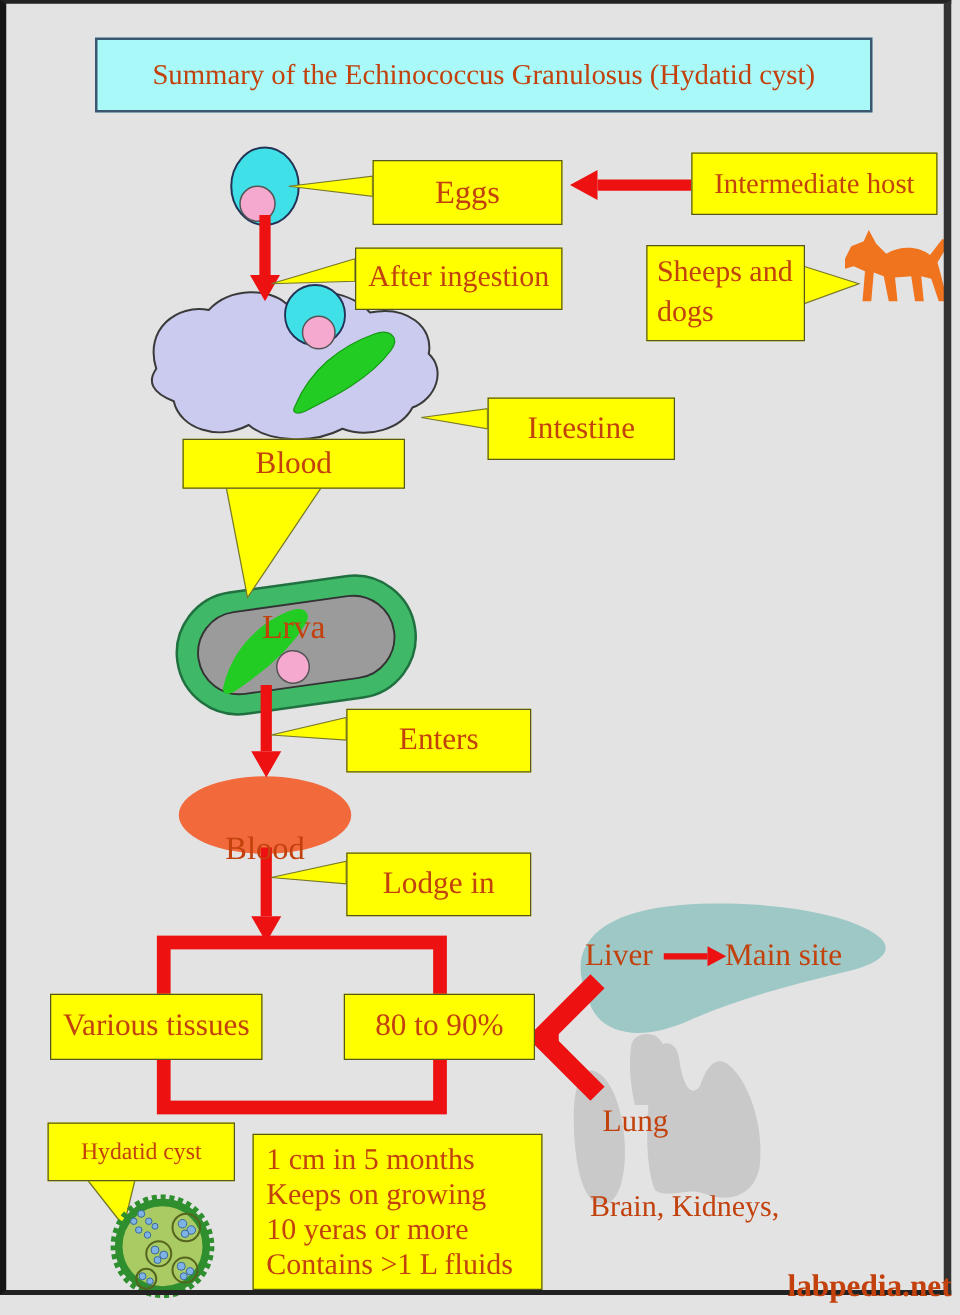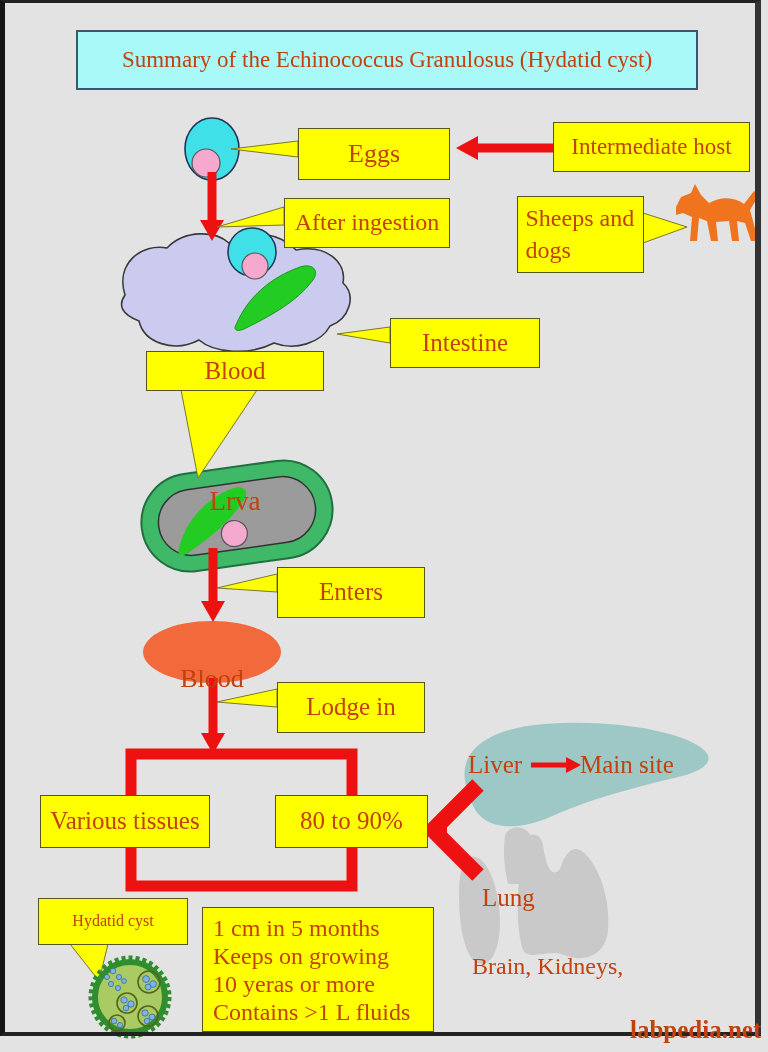--- a/index.html
+++ b/index.html
@@ -23,21 +23,21 @@
   .b-eggs{left:298px;top:128px;width:152px;height:52px;font-size:26px;}
   .b-ih{left:553px;top:122px;width:197px;height:50px;font-size:23px;}
   .b-ai{left:284px;top:198px;width:166px;height:50px;font-size:24px;}
   .b-sd{left:517px;top:196px;width:127px;height:77px;font-size:24px;line-height:1.3;}
   .b-int{left:390px;top:318px;width:150px;height:50px;font-size:25px;}
   .b-larva{left:146px;top:351px;width:178px;height:40px;font-size:25px;}
   .b-enters{left:277px;top:567px;width:148px;height:51px;font-size:25px;}
   .b-lodge{left:277px;top:682px;width:148px;height:51px;font-size:25px;}
   .b-vt{left:40px;top:795px;width:170px;height:53px;font-size:25px;}
   .b-pct{left:275px;top:795px;width:153px;height:53px;font-size:25px;}
-  .b-hc{left:38px;top:898px;width:150px;height:47px;font-size:16px;}
+  .b-hc{left:38px;top:898px;width:150px;height:47px;font-size:19px;}
   .b-growth{left:202px;top:907px;width:232px;height:125px;font-size:24px;
     display:block;text-align:left;padding:6px 0 0 10px;line-height:28px;}
   .t-lrva{left:190px;top:486px;width:90px;font-size:27px;text-align:center;}
   .t-blood{left:152px;top:636px;width:120px;font-size:26px;text-align:center;margin-top:28px;}
   .t-liver{left:468px;top:751px;font-size:25px;}
   .t-mainsite{left:580px;top:751px;font-size:25px;}
   .t-lung{left:482px;top:884px;font-size:25px;}
   .t-brain{left:472px;top:953px;font-size:24px;}
   .t-wm{left:630px;top:1016px;width:128px;font-size:25px;font-weight:bold;text-align:right;}
 </style>

